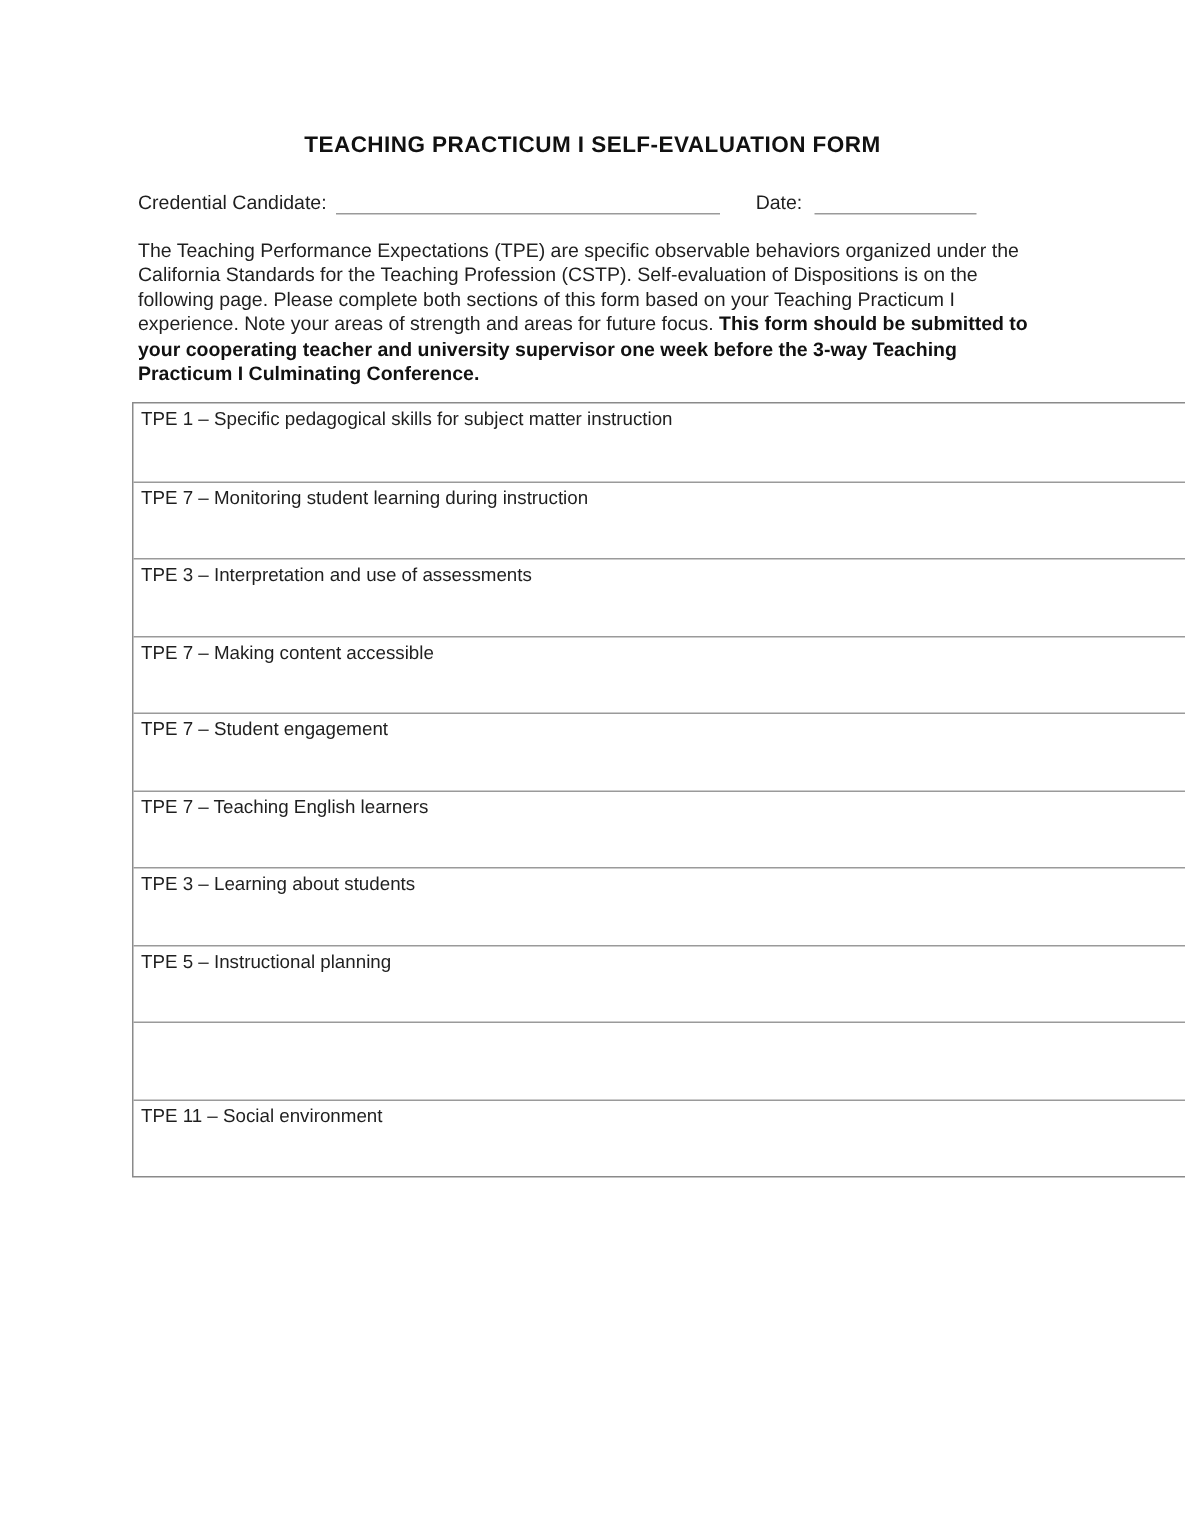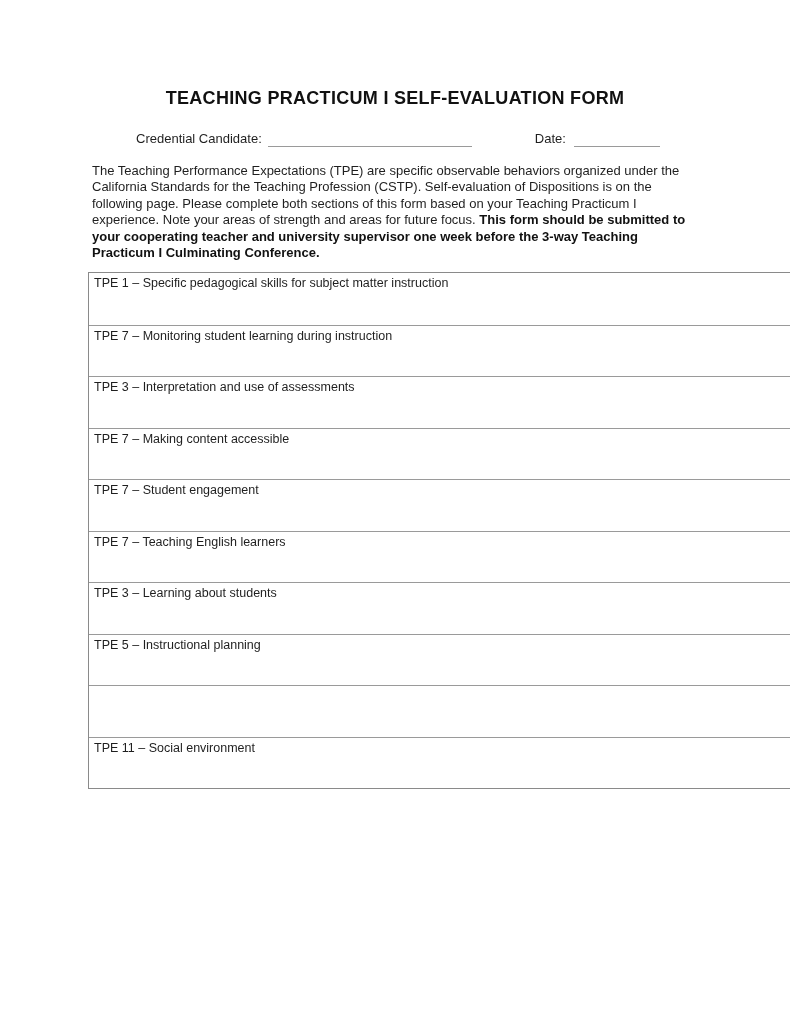--- a/index.html
+++ b/index.html
@@ -13,33 +13,33 @@
   }
   .page {
     position: relative;
     width: 790px;
     height: 1022px;
     background: #ffffff;
   }
   .doc-title {
     margin-top: 88px;
     text-align: center;
-    font-size: 18px;
+    font-size: 15px;
     font-weight: bold;
     letter-spacing: 0.3px;
     color: #111111;
   }
   .fields-row {
     display: flex;
     align-items: flex-end;
     margin: 21px 0 0 92px;
     width: 568px;
     font-size: 13px;
   }
-  .field-label { white-space: nowrap; padding-bottom: 1px; margin-left: 44px; }
+  .field-label { white-space: nowrap; padding-bottom: 1px; }
   .blank-line {
     border-bottom: 1px solid #9a9a9a;
     height: 17px;
     display: inline-block;
   }
   .line-candidate { width: 256px; margin-left: 6px; }
   .line-date { width: 108px; margin-left: 8px; }
   .spacer { width: 24px; }
   .intro {
     margin: 16px 92px 11px 92px;

